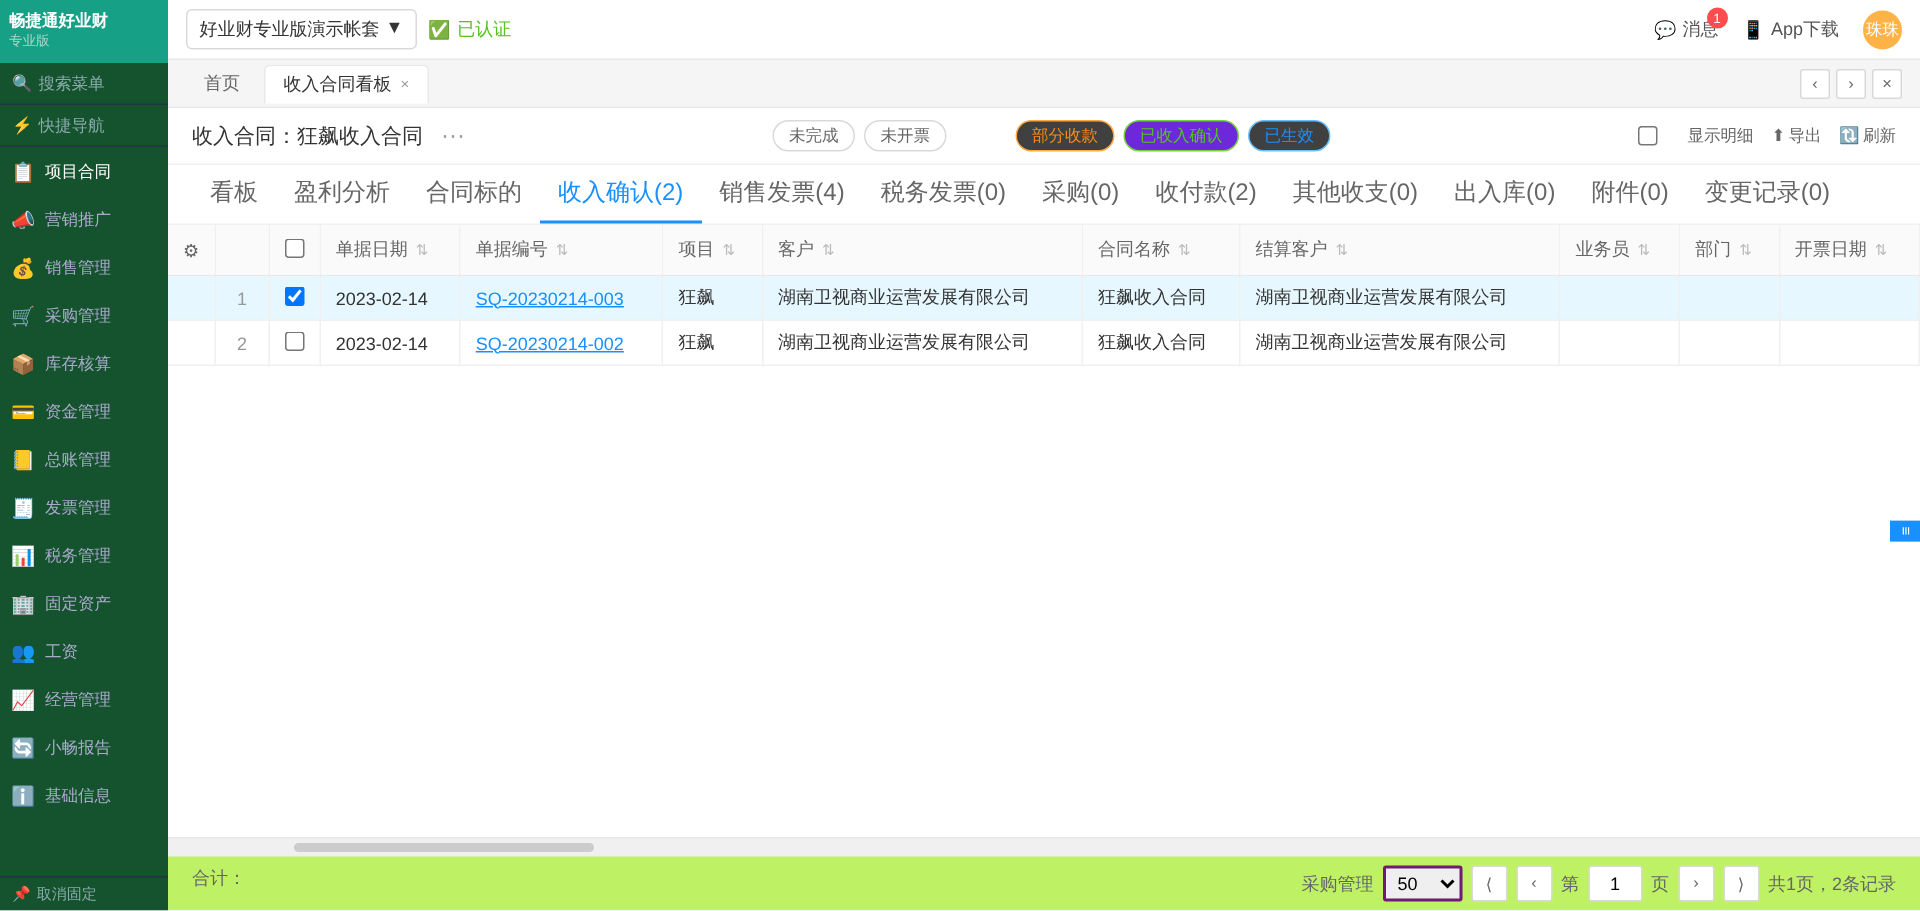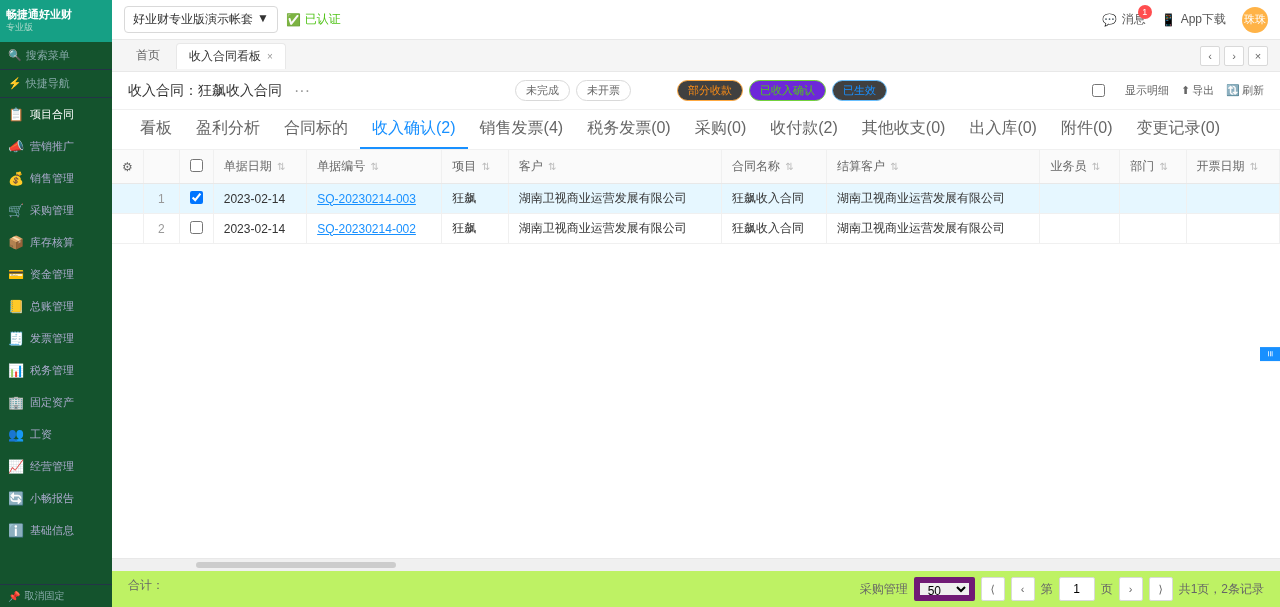--- a/index.html
+++ b/index.html
@@ -66,21 +66,21 @@
     tr.row-selected td { background: #e6f7ff; }
     .link { color: #1890ff; cursor: pointer; text-decoration: underline; }
     .col-num { width: 36px; text-align: center; color: #999; }
     .col-checkbox { width: 28px; text-align: center; }
     .settings-icon { width: 28px; text-align: center; }
     .sort-icon { color: #bbb; font-size: 10px; margin-left: 2px; }
     .footer-bar { padding: 6px 16px; border-top: 1px solid #f0f0f0; background: #bef264; display: flex; font-size: 12px; color: #666; flex-shrink: 0; }
     .pagination { margin-left: auto; display: flex; align-items: center; gap: 6px; font-size: 12px; color: #666; }
     .page-btn { width: 24px; height: 24px; display: flex; align-items: center; justify-content: center; cursor: pointer; border: 1px solid #d9d9d9; border-radius: 2px; background: white; font-size: 11px; }
     .page-input { width: 36px; height: 24px; border: 1px solid #d9d9d9; border-radius: 2px; text-align: center; font-size: 12px; }
-    .per-page-select { height: 24px; border: 6px solid #701a75; border-radius: 2px; font-size: 12px; padding: 0 4px; }
+    .per-page-select { height: 24px; border: 2px solid #701a75; border-radius: 2px; font-size: 12px; padding: 0 4px; }
     .scrollbar-area { height: 12px; background: #f0f0f0; border-top: 1px solid #e8e8e8; display: flex; align-items: center; padding: 0 4px; flex-shrink: 0; }
     .scrollbar-thumb { width: 200px; height: 6px; background: #ccc; border-radius: 3px; margin-left: 80px; }
     .right-action-panel { position: absolute; right: 0; top: 50%; transform: translateY(-50%); display: flex; flex-direction: column; }
     .action-panel-btn { width: 20px; padding: 4px 2px; background: #1890ff; color: white; font-size: 10px; cursor: pointer; display: flex; align-items: center; justify-content: center; writing-mode: vertical-rl; }
   </style>
 </head>
 <body>
 
 <div class="sidebar">
   <div class="sidebar-logo">

